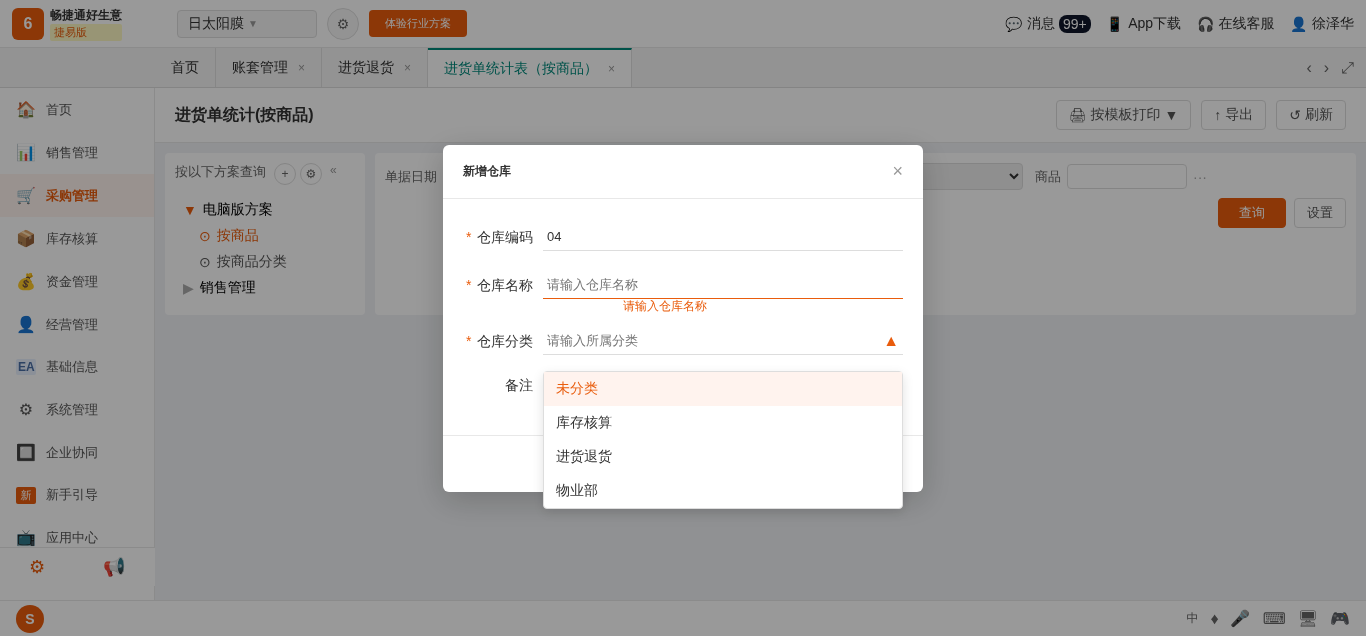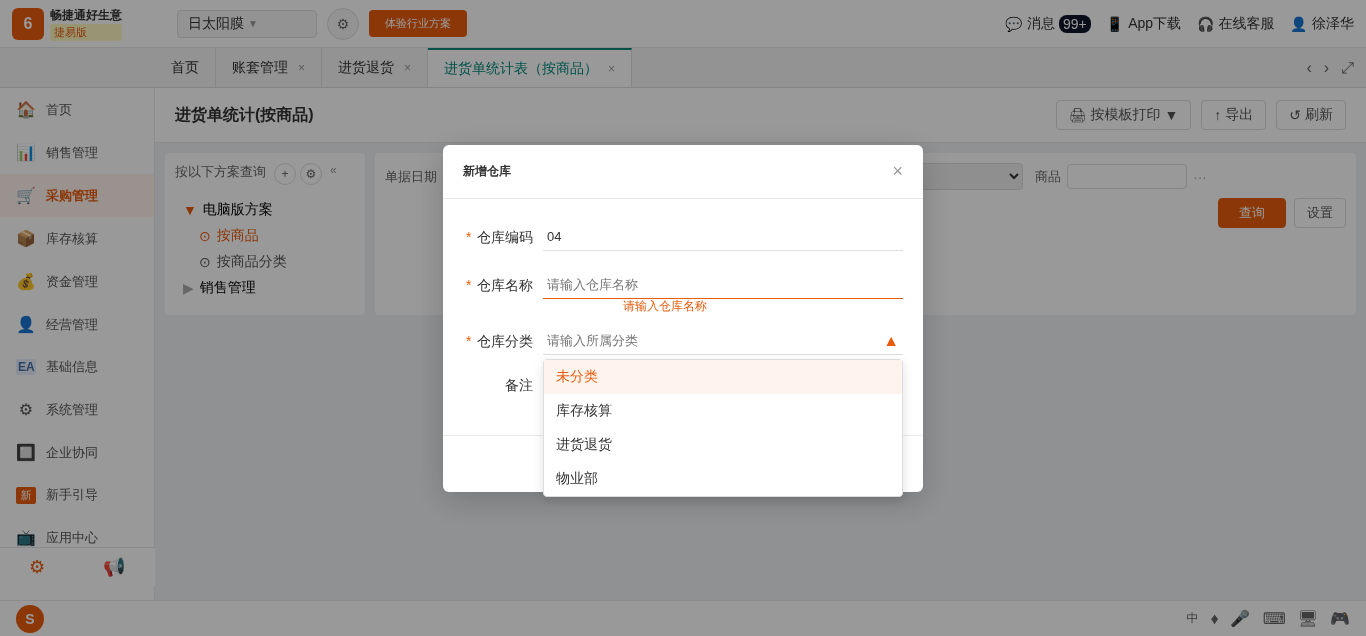--- a/index.html
+++ b/index.html
@@ -196,21 +196,21 @@
       width: 100%;
       border: none; border-bottom: 1px solid #ddd;
       padding: 6px 30px 6px 4px;
       font-size: 13px; color: #aaa; outline: none; background: #fff;
     }
     .select-toggle {
       position: absolute; right: 4px; top: 50%; transform: translateY(-50%);
       color: #e95c0c; cursor: pointer; font-size: 16px;
     }
     .dropdown-list {
-      position: absolute; top: 32px; left: 0; width: 100%;
+      position: absolute; top: 44px; left: 0; width: 100%;
       background: #fff;
       border: 1px solid #ddd;
       border-radius: 4px;
       box-shadow: 0 4px 12px rgba(0,0,0,0.12);
       z-index: 200;
     }
     .dropdown-item {
       padding: 8px 12px; cursor: pointer; font-size: 13px; color: #333;
     }
     .dropdown-item.selected { background: #fff3ee; color: #e95c0c; }

